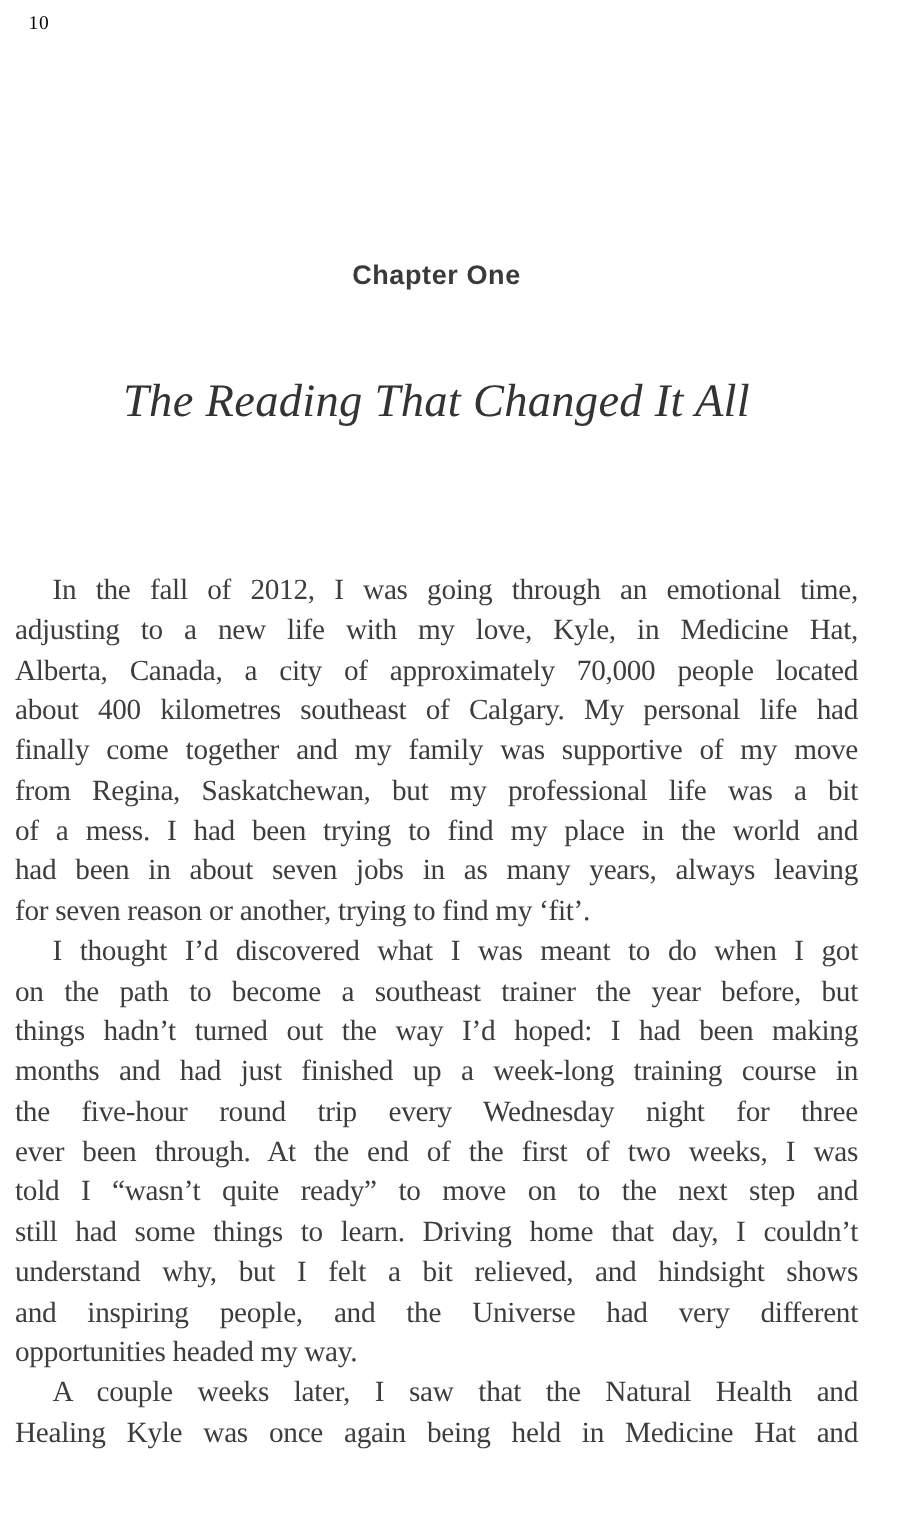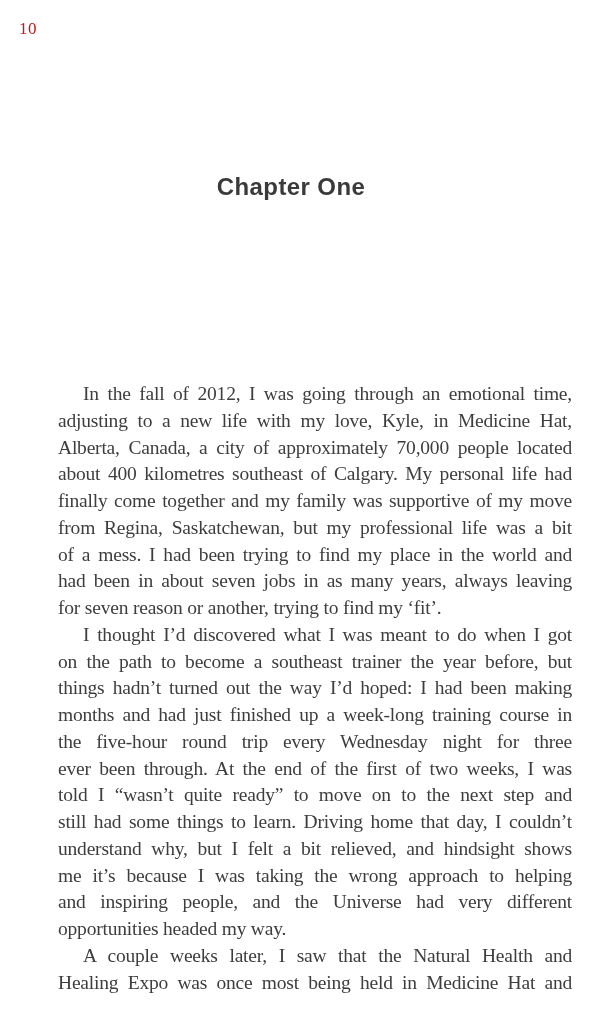--- a/index.html
+++ b/index.html
@@ -10,35 +10,35 @@
   .page {
     position: relative;
     width: 605px;
     height: 1024px;
     background: #ffffff;
     overflow: hidden;
     font-family: "Liberation Serif", serif;
   }
   .page-number {
     position: absolute;
-    top: 19px;
+    top: 7px;
     left: 19px;
-    font-size: 17px;
-    color: #b91c1c;
+    font-size: 13px;
+    color: #000000;
     letter-spacing: 0.5px;
   }
   .chapter-label {
     position: absolute;
     top: 173px;
     left: 10px;
     width: 562px;
     text-align: center;
     font-family: "Liberation Sans", sans-serif;
     font-weight: 600;
-    font-size: 24px;
+    font-size: 18px;
     color: #3a3a3a;
     letter-spacing: 0.4px;
   }
   .title {
     position: absolute;
     top: 249px;
     left: 10px;
     width: 562px;
     margin: 0;
     text-align: center;
@@ -60,37 +60,37 @@
     letter-spacing: -0.2px;
   }
   .para {
     margin: 0;
     padding: 0;
   }
   .line {
     display: block;
     text-align: justify;
     text-align-last: justify;
-    margin-left: 48px;
   }
   .line.para-end {
     text-align-last: left;
   }
   .line.first {
     text-indent: 25px;
   }
 </style>
 </head>
 <body>
 
 <div class="page">
   <div class="page-number">10</div>
 
   <div class="chapter-label">Chapter One</div>
 
+  <h1 class="title">The Reading That Changed It All</h1>
 
   <div class="body-text">
       <p class="para">
         <span class="line first">In the fall of 2012, I was going through an emotional time,</span>
         <span class="line">adjusting to a new life with my love, Kyle, in Medicine Hat,</span>
         <span class="line">Alberta, Canada, a city of approximately 70,000 people located</span>
         <span class="line">about 400 kilometres southeast of Calgary. My personal life had</span>
         <span class="line">finally come together and my family was supportive of my move</span>
         <span class="line">from Regina, Saskatchewan, but my professional life was a bit</span>
         <span class="line">of a mess. I had been trying to find my place in the world and</span>
@@ -100,22 +100,21 @@
       <p class="para">
         <span class="line first">I thought I’d discovered what I was meant to do when I got</span>
         <span class="line">on the path to become a southeast trainer the year before, but</span>
         <span class="line">things hadn’t turned out the way I’d hoped: I had been making</span>
         <span class="line">months and had just finished up a week-long training course in</span>
         <span class="line">the five-hour round trip every Wednesday night for three</span>
         <span class="line">ever been through. At the end of the first of two weeks, I was</span>
         <span class="line">told I “wasn’t quite ready” to move on to the next step and</span>
         <span class="line">still had some things to learn. Driving home that day, I couldn’t</span>
         <span class="line">understand why, but I felt a bit relieved, and hindsight shows</span>
-        <span class="line">me it’s because I was taking the wrong approach to helping</span>
         <span class="line">and inspiring people, and the Universe had very different</span>
         <span class="line para-end">opportunities headed my way.</span>
       </p>
       <p class="para">
         <span class="line first">A couple weeks later, I saw that the Natural Health and</span>
-        <span class="line">Healing Expo was once most being held in Medicine Hat and</span>
+        <span class="line">Healing Kyle was once again being held in Medicine Hat and</span>
       </p>
     </div>
 </div>
 
 </body></html>

